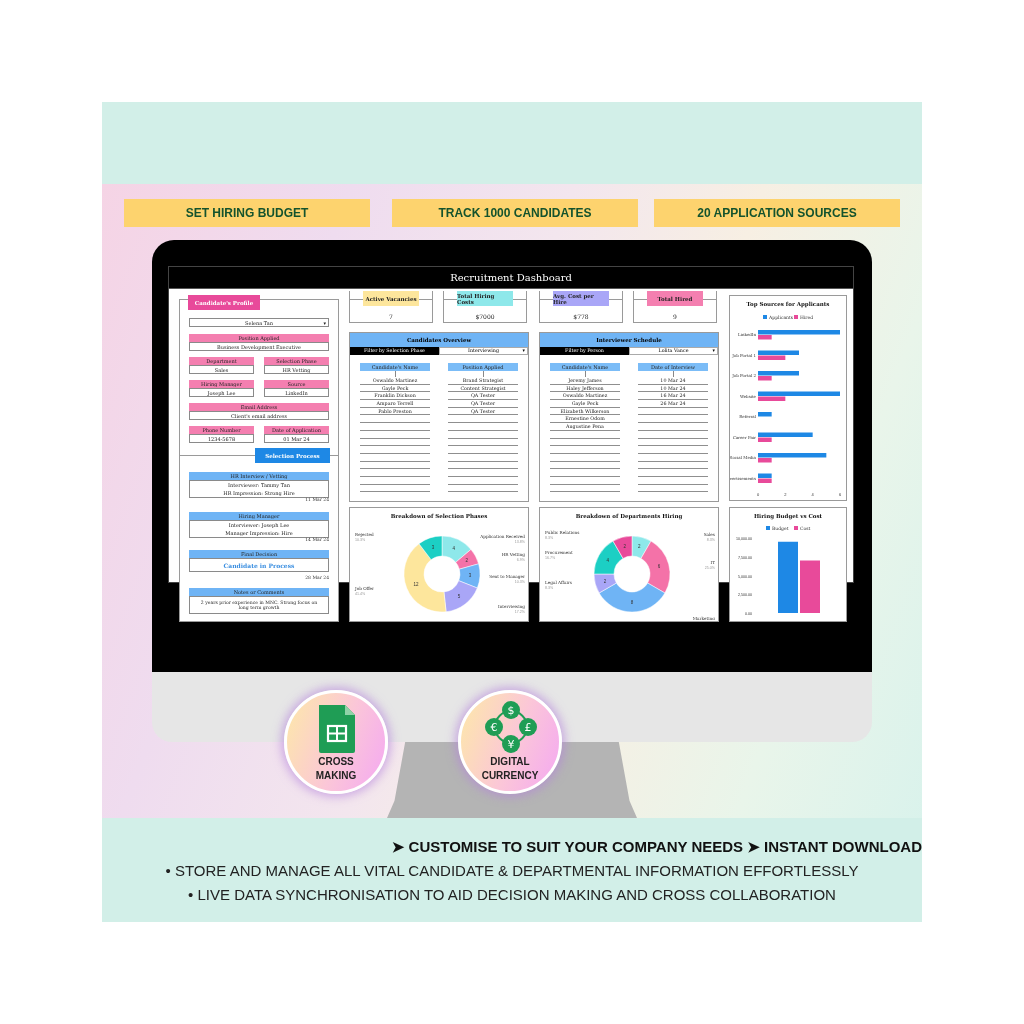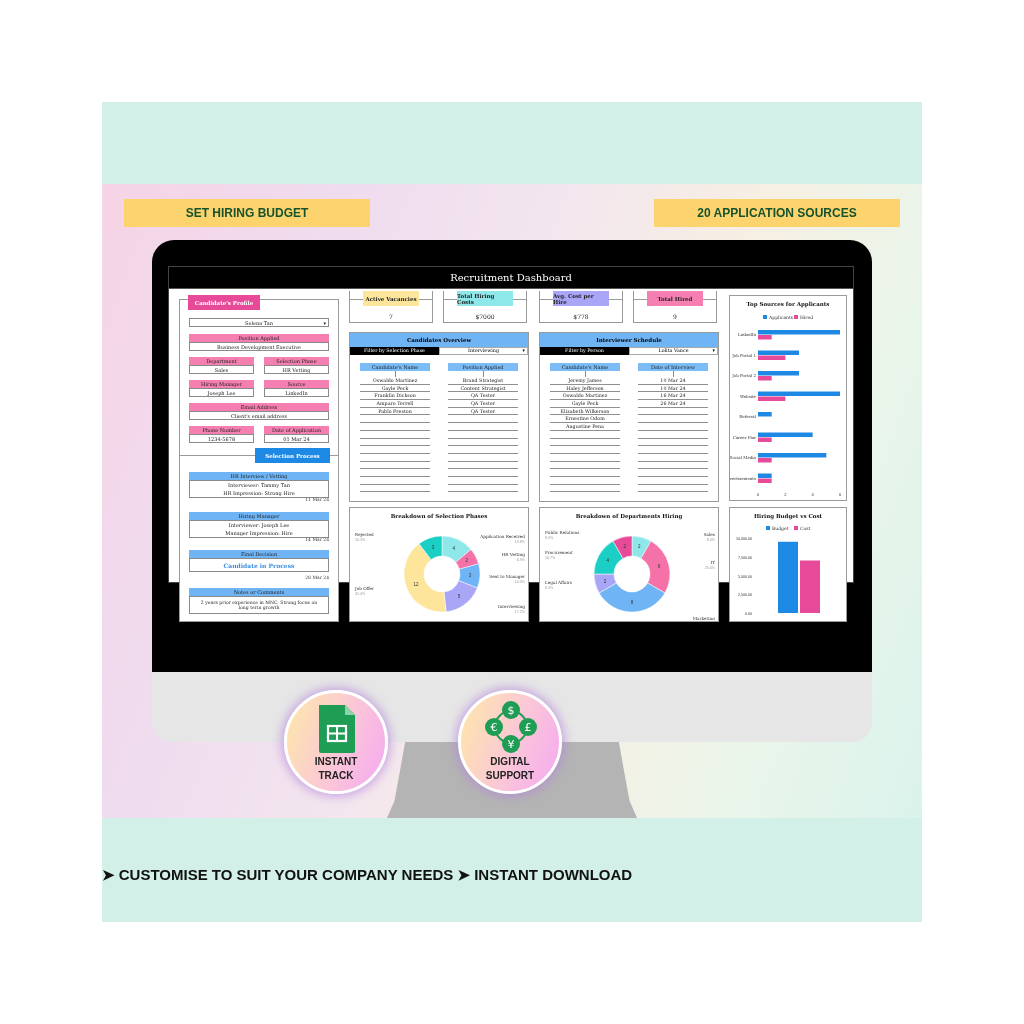--- a/index.html
+++ b/index.html
@@ -37,35 +37,36 @@
   .kpi-label { position: absolute; top: 24px; height: 15px; font-size: 5.5px; font-weight: bold; display: flex; align-items: center; justify-content: center; color: #222; z-index: 2; }
   .kpi-val { position: absolute; font-size: 6px; text-align: center; color: #222; z-index: 2; }
 
   .list-head { font-size: 5px; text-align: center; height: 8px; line-height: 8px; background: #7bbcf7; color: #222; }
   .row-line { height: 7.7px; border-bottom: 1px solid #8f8f8f; font-size: 4.8px; text-align: center; line-height: 7px; color: #222; }
 
   .chart-title { font-size: 5.5px; font-weight: bold; text-align: center; color: #111; }
 
   
   #bottom-band { position: absolute; left: 0; top: 716px; width: 820px; height: 104px; background: #d2efe8; }
-  .b-line1 { position: absolute; top: 736px; left: 0; width: 820px; text-align: left; font-size: 15px; font-weight: bold; color: #111; margin-top: 28px; }
+  .b-line1 { position: absolute; top: 736px; left: 0; width: 820px; text-align: right; font-size: 15px; font-weight: bold; color: #111; }
   .b-line { position: absolute; left: 0; width: 820px; text-align: center; font-size: 15px; color: #222; }
 
   .badge { position: absolute; top: 588px; width: 104px; height: 104px; border-radius: 50%;
     background: linear-gradient(110deg, #fde9a8 0%, #fbc6d8 55%, #f4a8f2 100%); border: 3px solid #fff;
     box-shadow: 0 0 10px 3px rgba(180,130,220,0.6); }
   .badge-text { position: absolute; left: 0; width: 100%; top: 62px; text-align: center; font-size: 10px; font-weight: bold; color: #222; line-height: 14px; }
 </style>
 </head>
 <body>
 
 <div id="poster">
   <div id="title-band"></div>
 
   <div class="feature" style="left:22px;width:246px;">SET HIRING BUDGET</div>
+  <div class="feature" style="left:290px;width:246px;">TRACK 1000 CANDIDATES</div>
   <div class="feature" style="left:552px;width:246px;">20 APPLICATION SOURCES</div>
 
   <div id="stand"></div>
   <div id="chin"></div>
   <div id="monitor"></div>
 
   <div id="screen">
     <div id="screen-header" class="serif">Recruitment Dashboard</div>
 
     <div class="panel" style="left:10px;top:32px;width:160px;height:323px;">
@@ -380,32 +381,34 @@
   </div>
 
   <div class="badge" style="left:182px;">
     <svg width="40" height="48" style="position:absolute;left:30px;top:12px;">
       <path d="M2 0 H28 L38 10 V46 Q38 48 36 48 H4 Q2 48 2 46 Z" fill="#1f9d55"></path>
       <path d="M28 0 V10 H38 Z" fill="#8fd3a8"></path>
       <rect x="11" y="21" width="18" height="15" fill="none" stroke="#fff" stroke-width="2.2"></rect>
       <line x1="11" y1="28.5" x2="29" y2="28.5" stroke="#fff" stroke-width="2"></line>
       <line x1="20" y1="21" x2="20" y2="36" stroke="#fff" stroke-width="2"></line>
     </svg>
-    <div class="badge-text"><span>INSTANT</span><br><span>TRACK</span></div>
+    <div class="badge-text"><span>CROSS</span><br><span>MAKING</span></div>
   </div>
   <div class="badge" style="left:356px;">
     <svg width="60" height="56" style="position:absolute;left:20px;top:6px;">
       <circle cx="30" cy="28" r="16" fill="none" stroke="#1f9d55" stroke-width="2"></circle>
       <circle cx="30" cy="11" r="9" fill="#1f9d55"></circle>
         <text x="30" y="15" font-size="11" text-anchor="middle" fill="#fff" font-family="DejaVu Sans, sans-serif">$</text>
       <circle cx="13" cy="28" r="9" fill="#1f9d55"></circle>
         <text x="13" y="32" font-size="11" text-anchor="middle" fill="#fff" font-family="DejaVu Sans, sans-serif">€</text>
       <circle cx="47" cy="28" r="9" fill="#1f9d55"></circle>
         <text x="47" y="32" font-size="11" text-anchor="middle" fill="#fff" font-family="DejaVu Sans, sans-serif">£</text>
       <circle cx="30" cy="45" r="9" fill="#1f9d55"></circle>
         <text x="30" y="49" font-size="11" text-anchor="middle" fill="#fff" font-family="DejaVu Sans, sans-serif">¥</text>
     </svg>
-    <div class="badge-text"><span>DIGITAL</span><br><span>SUPPORT</span></div>
+    <div class="badge-text"><span>DIGITAL</span><br><span>CURRENCY</span></div>
   </div>
 
   <div id="bottom-band"></div>
   <div class="b-line1">➤ CUSTOMISE TO SUIT YOUR COMPANY NEEDS ➤ INSTANT DOWNLOAD</div>
+  <div class="b-line" style="top:760px;">• STORE AND MANAGE ALL VITAL CANDIDATE &amp; DEPARTMENTAL INFORMATION EFFORTLESSLY</div>
+  <div class="b-line" style="top:784px;">•    LIVE DATA SYNCHRONISATION TO AID DECISION MAKING AND CROSS COLLABORATION</div>
 </div>
 
 </body></html>

